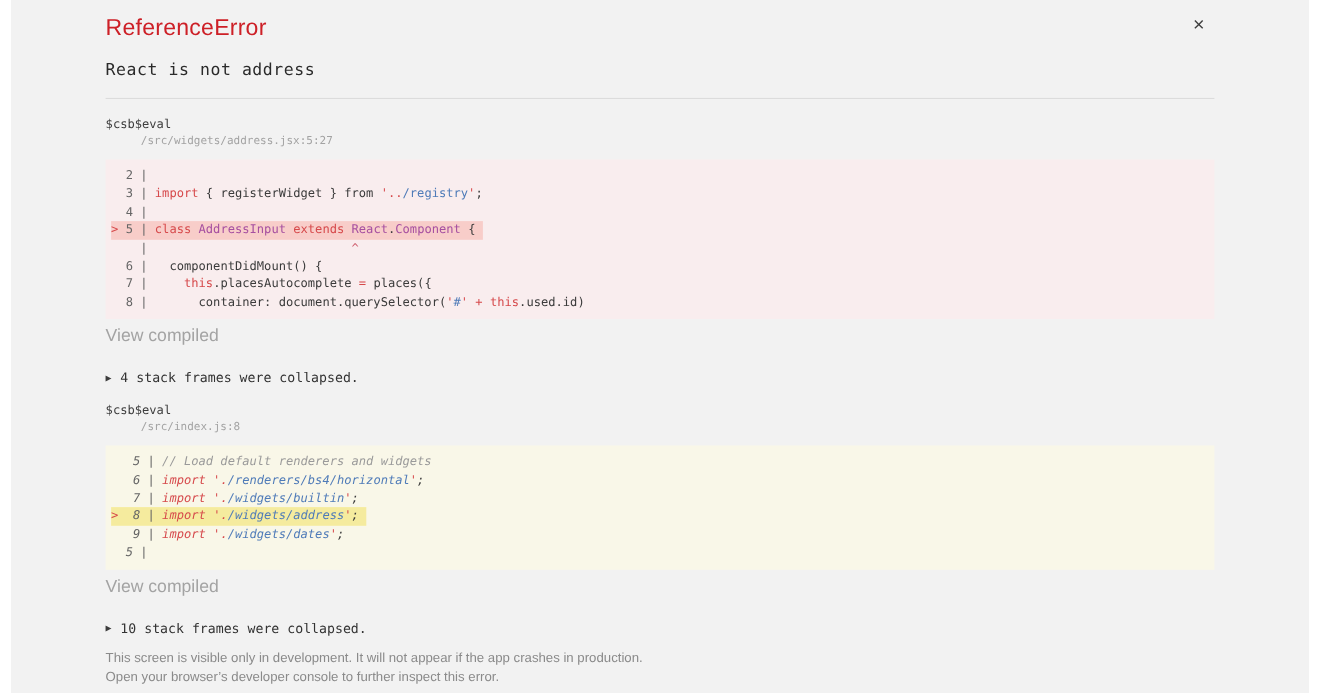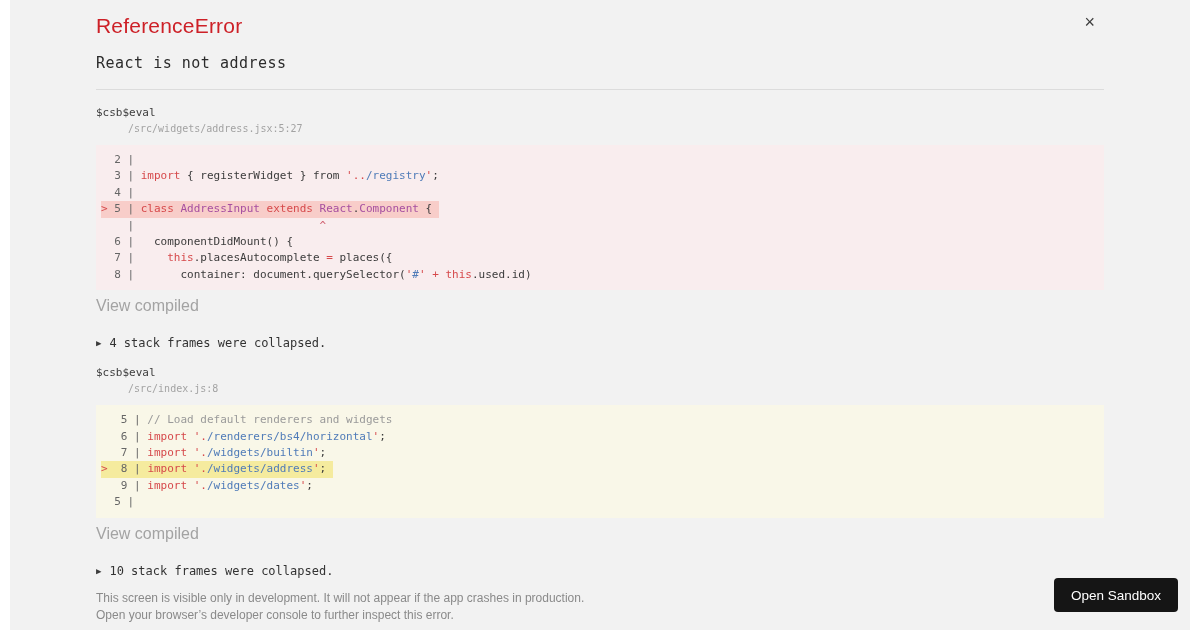--- a/index.html
+++ b/index.html
@@ -19,21 +19,21 @@
          font-family:"Liberation Sans",sans-serif;letter-spacing:0.2px;}
   .close{position:absolute;top:13px;right:95px;font-size:18px;line-height:1;color:#3f3f3f;
          cursor:pointer;font-family:"Liberation Sans",sans-serif;}
   .message{margin-top:16px;font-family:"DejaVu Sans Mono",monospace;font-size:15px;
            letter-spacing:0.5px;color:#2b2b2b;}
   .divider{margin-top:17px;border:none;border-top:1px solid #dcdcdc;height:0;}
   .frame-fn{margin-top:16px;font-family:"DejaVu Sans Mono",monospace;font-size:11px;color:#3d3d3d;}
   .frame-loc{margin-top:4px;font-family:"DejaVu Sans Mono",monospace;font-size:10px;color:#a3a3a3;margin-left:32px;}
   .code-frame{margin-top:11px;padding:7px 0 7px 5px;overflow:hidden;}
   .code-frame.error{background:var(--error-block-bg);}
-  .code-frame.warning{background:var(--warning-block-bg);}
+  .code-frame.warning{background:var(--warning-block-bg);font-style:italic;}
   .code-line{font-family:"DejaVu Sans Mono",monospace;font-size:11px;line-height:16.4px;
              white-space:pre;color:#3b3b3b;}
   .hl{display:inline-block;}
   .hl-error{background:var(--error-line-bg);}
   .hl-warning{background:var(--warning-line-bg);}
   .tok-g{color:#666666;}
   .tok-pl{color:#3b3b3b;}
   .tok-kw,.tok-str,.tok-op,.tok-mark{color:var(--keyword-red);}
   .tok-caret{color:#cf5d6d;}
   .tok-path{color:var(--path-blue);}
@@ -95,14 +95,13 @@
 
   <div class="collapsed">
     <span class="tri">▶</span><span>10 stack frames were collapsed.</span>
   </div>
 
   <div class="footer">
     <div>This screen is visible only in development. It will not appear if the app crashes in production.</div>
     <div>Open your browser’s developer console to further inspect this error.</div>
   </div>
 
-  <button class="open-sandbox">Open Sandbox</button>
 </div>
 
 </body></html>

